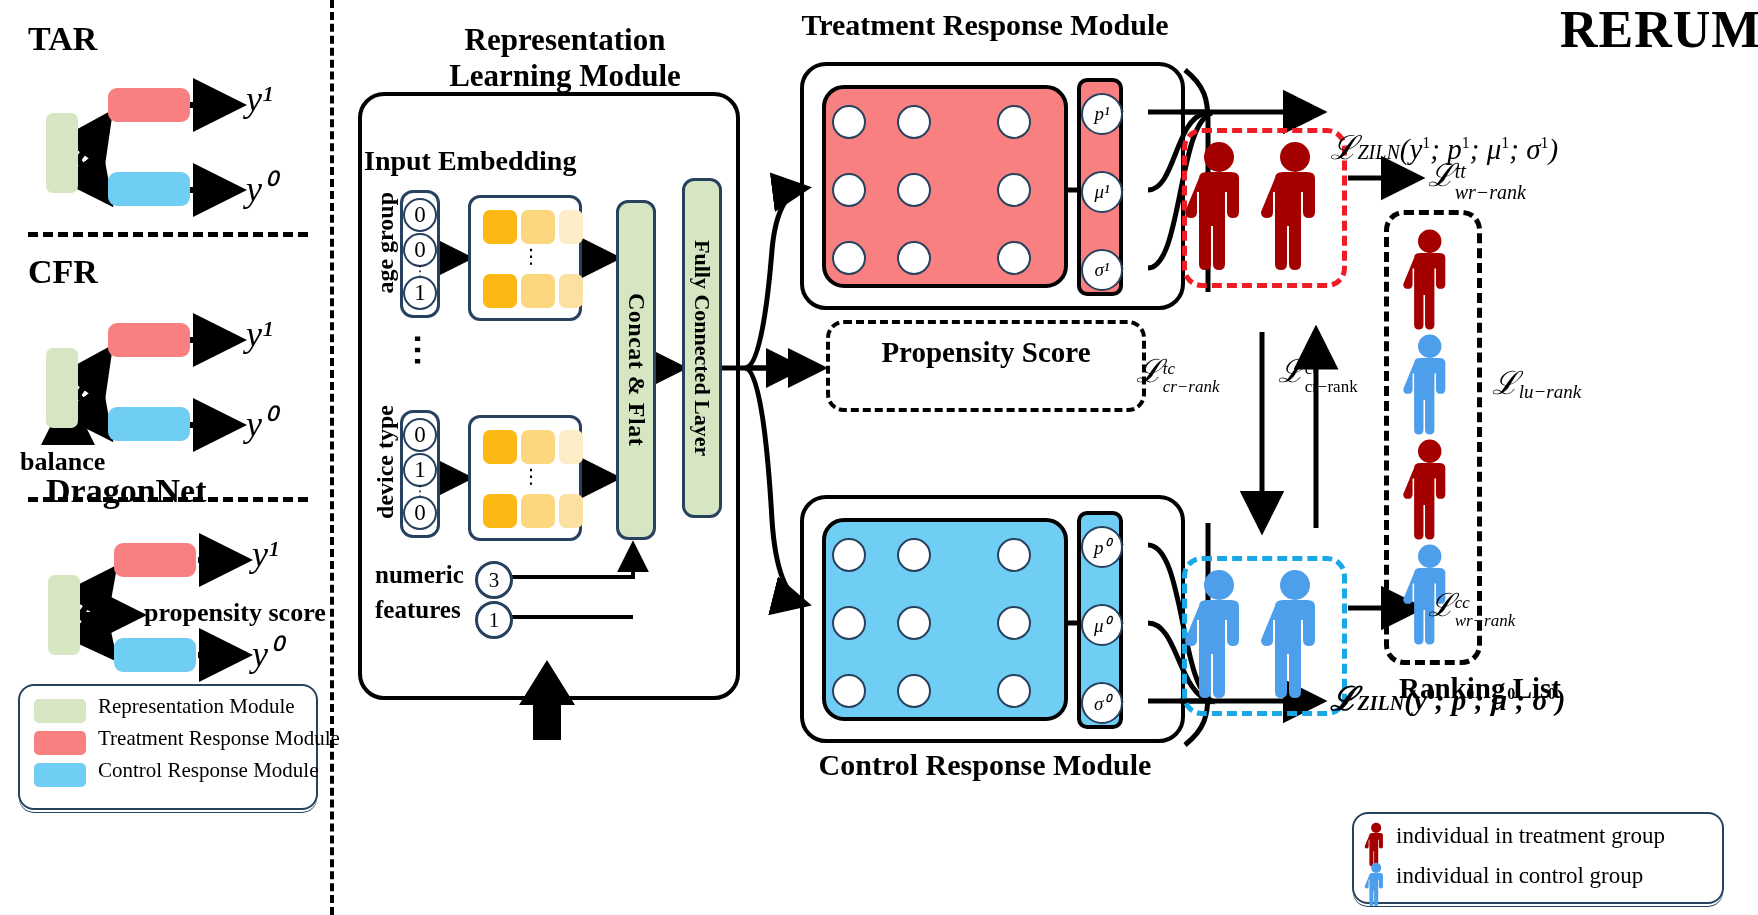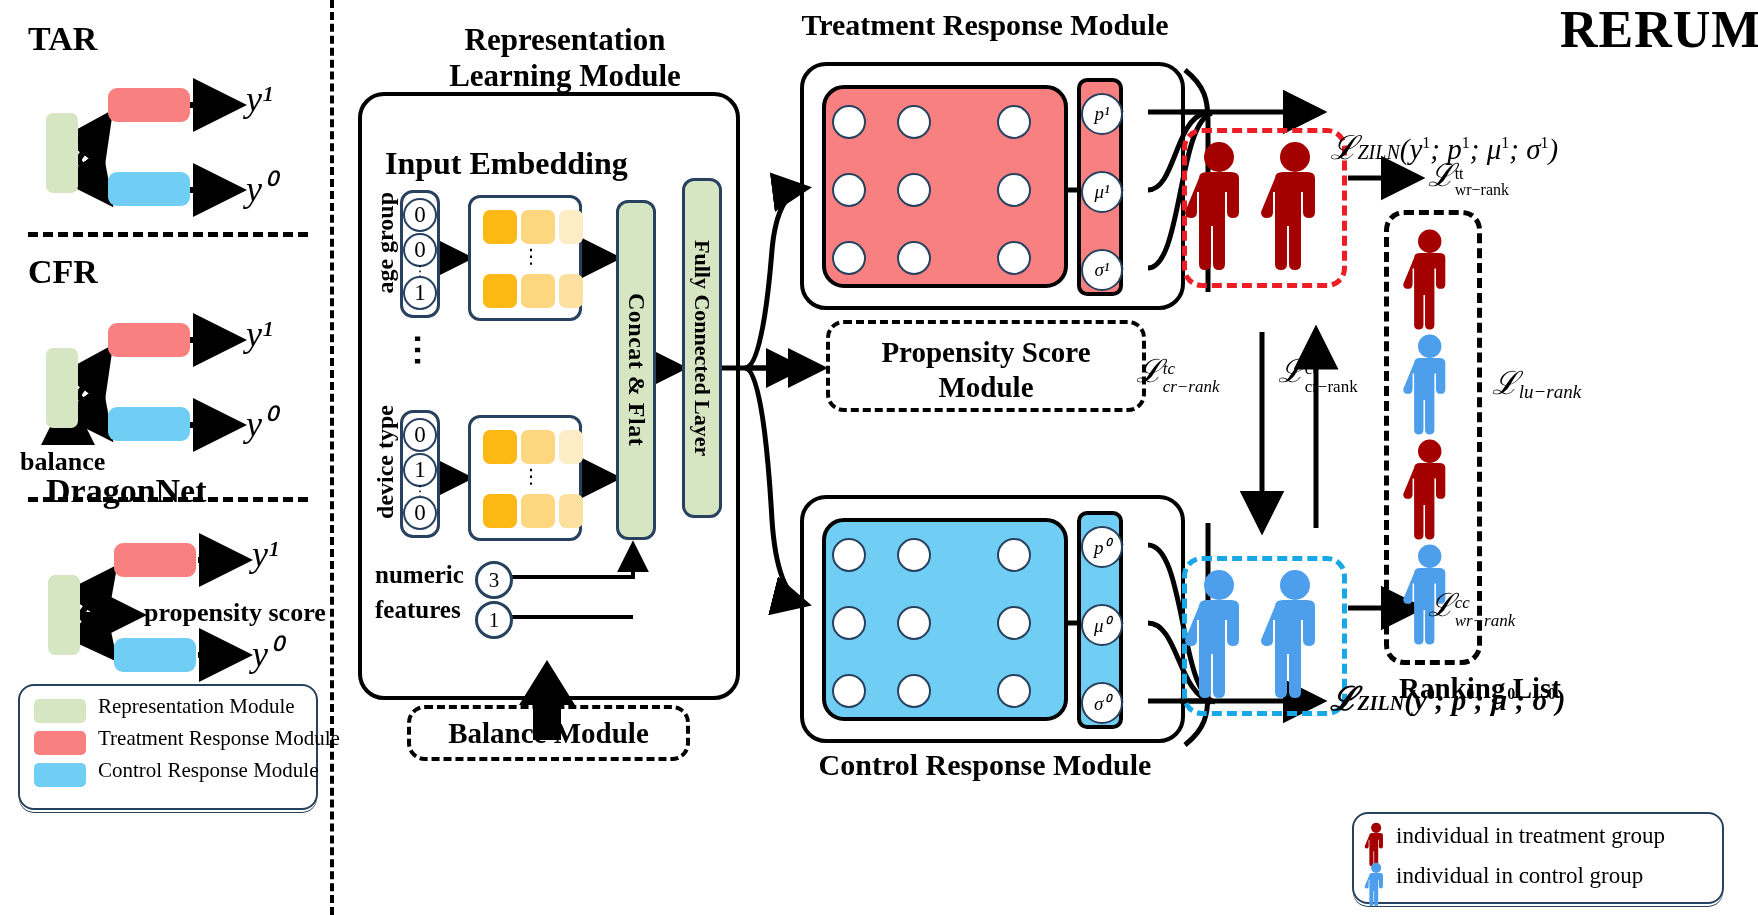--- a/index.html
+++ b/index.html
@@ -241,21 +241,21 @@
 <div class="abs swatch" style="left:34px;top:731px;background:#f98080;"></div>
 <div class="abs ser" style="left:98px;top:726px;font-size:21px;">Treatment Response Module</div>
 <div class="abs swatch" style="left:34px;top:763px;background:#70cdf4;"></div>
 <div class="abs ser" style="left:98px;top:758px;font-size:21px;">Control Response Module</div>
 
 <div class="abs bold ser ctr" style="left:400px;top:58px;width:330px;font-size:31px;">Learning Module</div>
 <div class="abs bold ser ctr" style="left:400px;top:22px;width:330px;font-size:31px;">Representation</div>
 
 <div class="abs roundbox" style="left:358px;top:92px;width:382px;height:608px;"></div>
 
-<div class="abs bold ser" style="left:385px;top:145px;font-size:32px;">Input Embedding</div>
+<div class="abs bold ser" style="left:364px;top:145px;font-size:28px;">Input Embedding</div>
 
 <div class="abs vert bold ser" style="left:372px;top:192px;font-size:24px;transform:rotate(180deg);">age group</div>
 <div class="abs onehot" style="left:400px;top:190px;width:40px;height:128px;">
   <div class="ocirc">0</div>
   <div class="ocirc">0</div>
   <div style="font-size:15px;line-height:8px;">⋮</div>
   <div class="ocirc">1</div>
 </div>
 <div class="abs navbox" style="left:468px;top:195px;width:114px;height:126px;">
   <div style="position:absolute;left:12px;top:12px;">
@@ -316,27 +316,23 @@
 <div class="abs numcirc" style="left:475px;top:601px;">1</div>
 
 <div class="abs greenbar navbox ctr" style="left:616px;top:200px;width:40px;height:340px;background:#d6e6c3;">
   <span class="vert bold ser" style="font-size:24px;letter-spacing:0.5px;">Concat &amp; Flat</span>
 </div>
 
 <div class="abs greenbar navbox ctr" style="left:682px;top:178px;width:40px;height:340px;background:#d6e6c3;">
   <span class="vert bold ser" style="font-size:22px;">Fully Connected Layer</span>
 </div>
 
-<div class="abs dashbox ctr" style="left:407px;top:705px;width:283px;height:56px;">
-  <span class="bold ser" style="font-size:29px;">Balance Module</span>
-</div>
 
 <div class="abs dashbox" style="left:826px;top:320px;width:320px;height:92px;"></div>
 <div class="abs bold ser ctr" style="left:826px;top:336px;width:320px;font-size:29px;">Propensity Score</div>
-<div class="abs bold ser ctr" style="left:826px;top:371px;width:320px;font-size:29px;">Module</div>
 
 <div class="abs bold ser ctr" style="left:790px;top:8px;width:390px;font-size:30px;">Treatment Response Module</div>
 <div class="abs roundbox" style="left:800px;top:62px;width:385px;height:248px;"></div>
 <div class="abs nn" style="left:822px;top:85px;width:246px;height:203px;background:#f98080;"></div>
 <div class="node" style="left:832px;top:105px;"></div>
 <div class="node" style="left:832px;top:173px;"></div>
 <div class="node" style="left:832px;top:241px;"></div>
 <div class="node" style="left:897px;top:105px;"></div>
 <div class="node" style="left:897px;top:173px;"></div>
 <div class="node" style="left:897px;top:241px;"></div>
@@ -415,21 +411,21 @@
 
 <div class="abs lbl" style="left:1330px;top:86px;font-size:29px;font-family:'Liberation Serif',serif;margin-top:38px;">
   <span class="ital" style="font-size:33px;">ℒ</span><span class="ital" style="font-size:20px;">ZILN</span><span class="ital">(</span><span class="ital">y</span><sup style="font-size:16px;">1</sup><span class="ital">; </span><span class="ital">p</span><sup style="font-size:16px;">1</sup><span class="ital">; </span><span class="ital">μ</span><sup style="font-size:16px;">1</sup><span class="ital">; </span><span class="ital">σ</span><sup style="font-size:16px;">1</sup><span class="ital">)</span>
 </div>
 
 <div class="abs lbl" style="left:1330px;top:675px;font-size:29px;font-family:'Liberation Serif',serif;font-weight:bold;">
   <span class="ital" style="font-size:33px;">ℒ</span><span class="ital" style="font-size:20px;">ZILN</span><span class="ital">(</span><span class="ital">y</span><sup style="font-size:16px;">0</sup><span class="ital">; </span><span class="ital">p</span><sup style="font-size:16px;">0</sup><span class="ital">; </span><span class="ital">μ</span><sup style="font-size:16px;">0</sup><span class="ital">; </span><span class="ital">σ</span><sup style="font-size:16px;">0</sup><span class="ital">)</span>
 </div>
 
 <div class="abs lbl" style="left:1428px;top:152px;font-family:'Liberation Serif',serif;">
-  <span class="ital" style="font-size:32px;">ℒ</span><span style="display:inline-block;vertical-align:middle;font-size:16px;line-height:1.05;">
+  <span class="ital" style="font-size:32px;">ℒ</span><span style="display:inline-block;vertical-align:middle;font-style:italic;font-size:20px;line-height:1.05;">
     <span style="display:block;">tt</span>
     <span style="display:block;">wr−rank</span>
   </span>
 </div>
 
 <div class="abs lbl" style="left:1428px;top:582px;font-family:'Liberation Serif',serif;">
   <span class="ital" style="font-size:32px;">ℒ</span><span style="display:inline-block;vertical-align:middle;font-style:italic;font-size:17px;line-height:1.05;">
     <span style="display:block;">cc</span>
     <span style="display:block;">wr−rank</span>
   </span>

